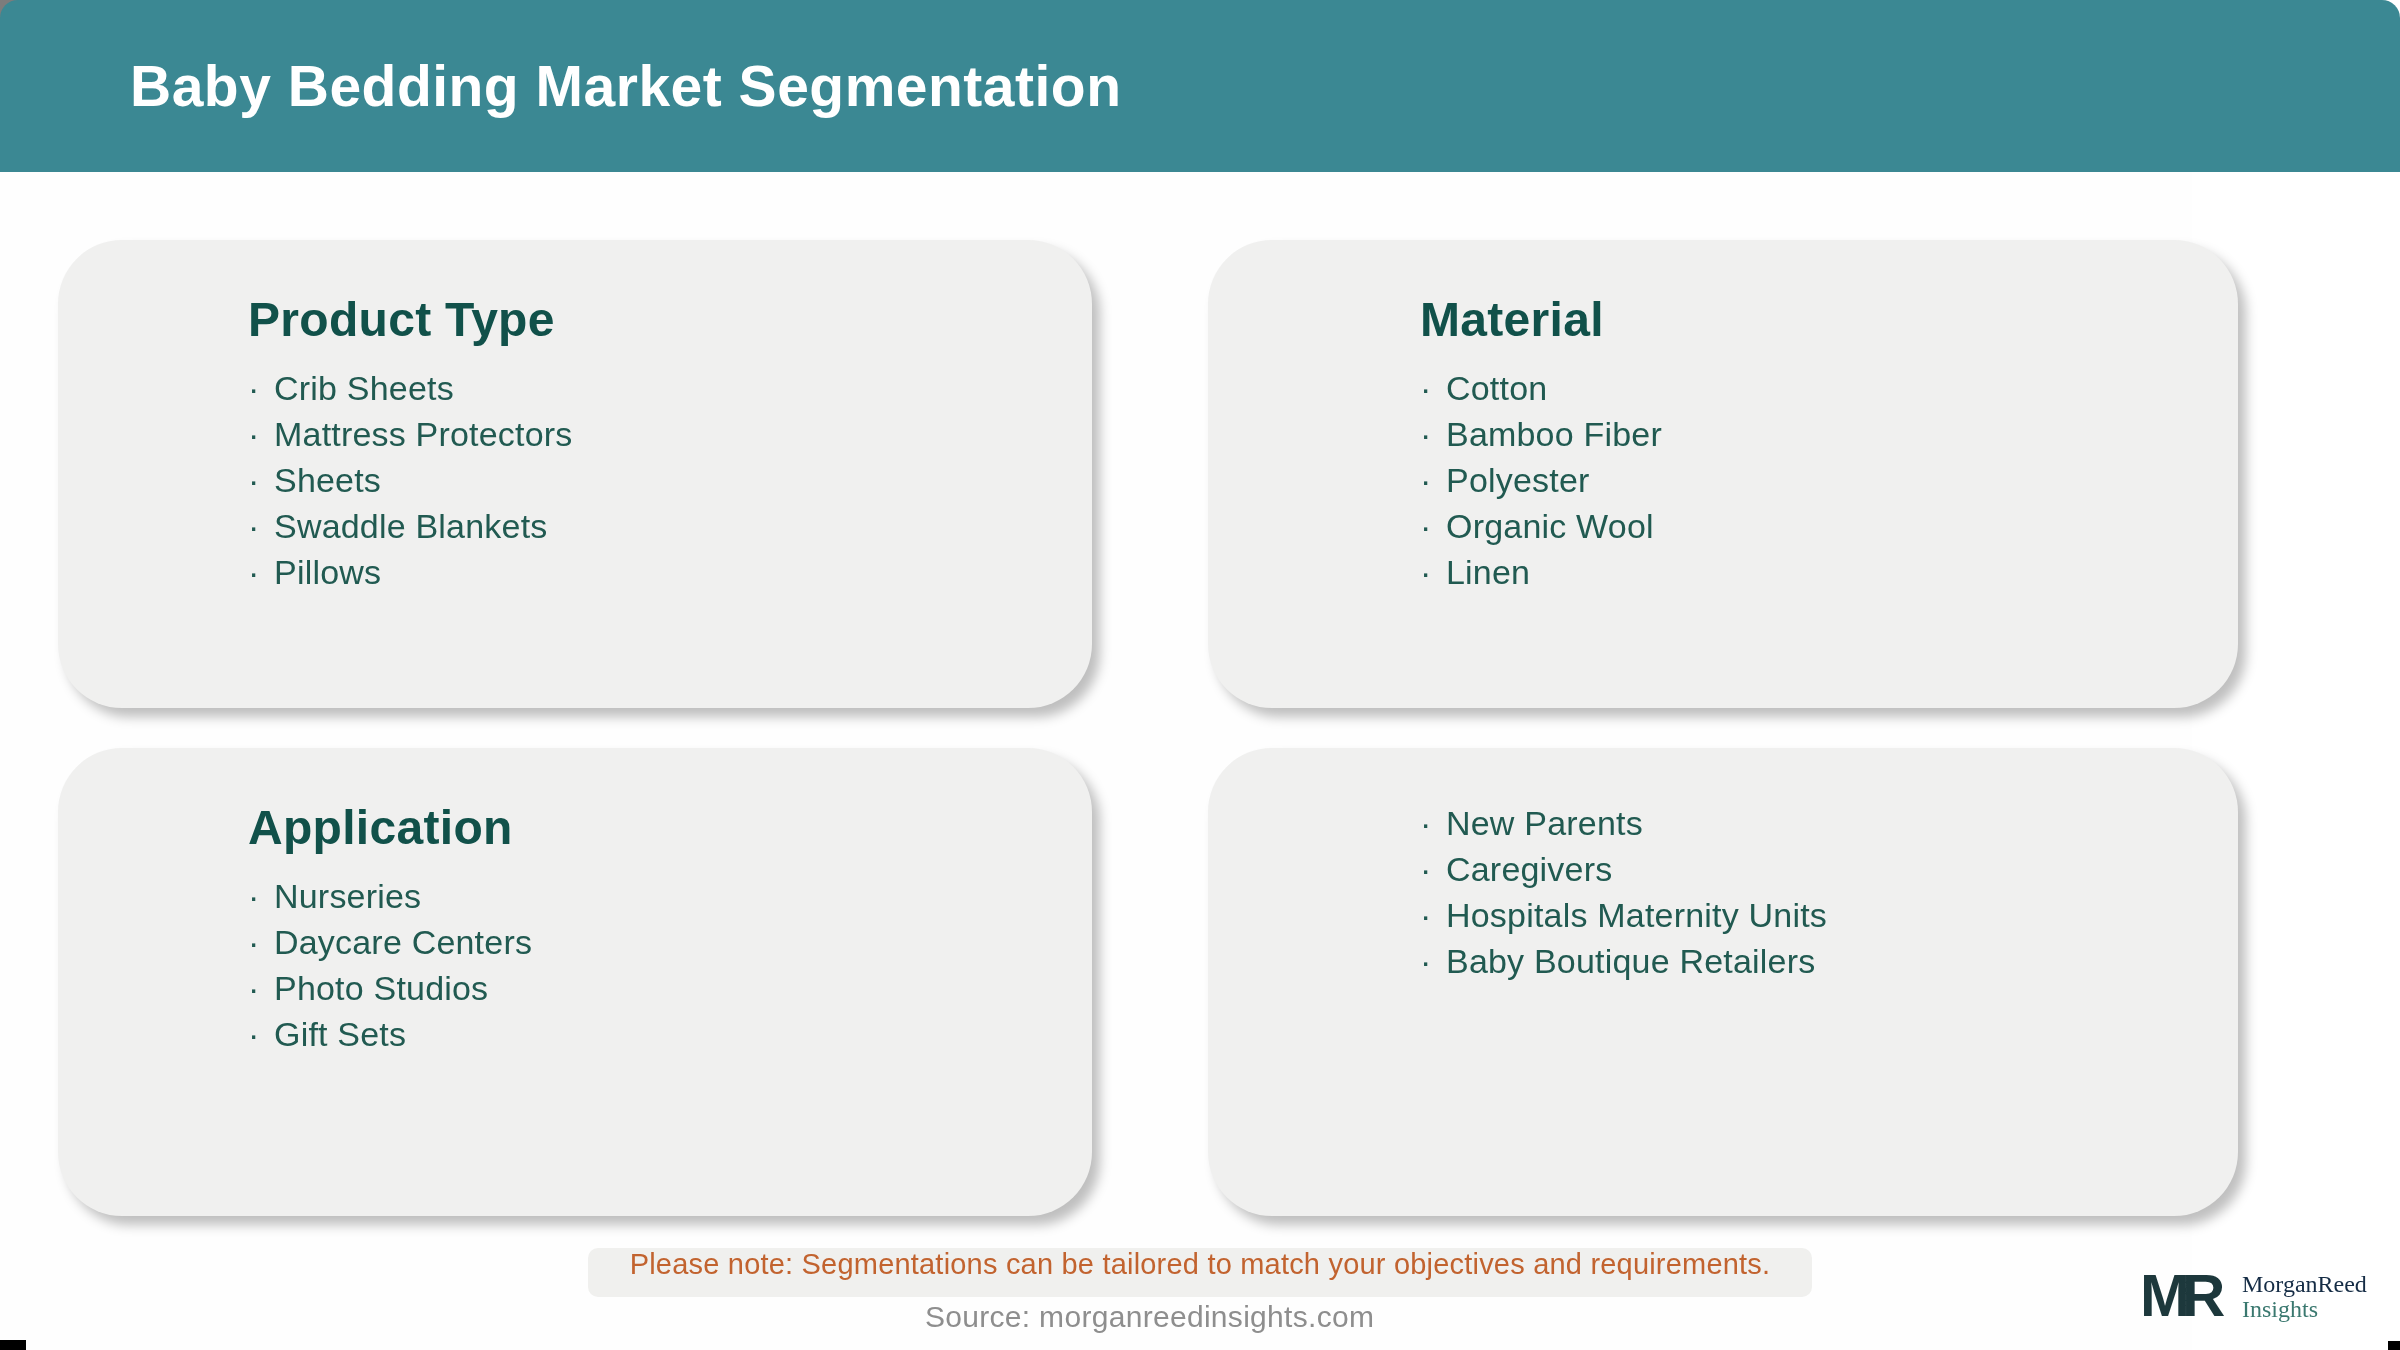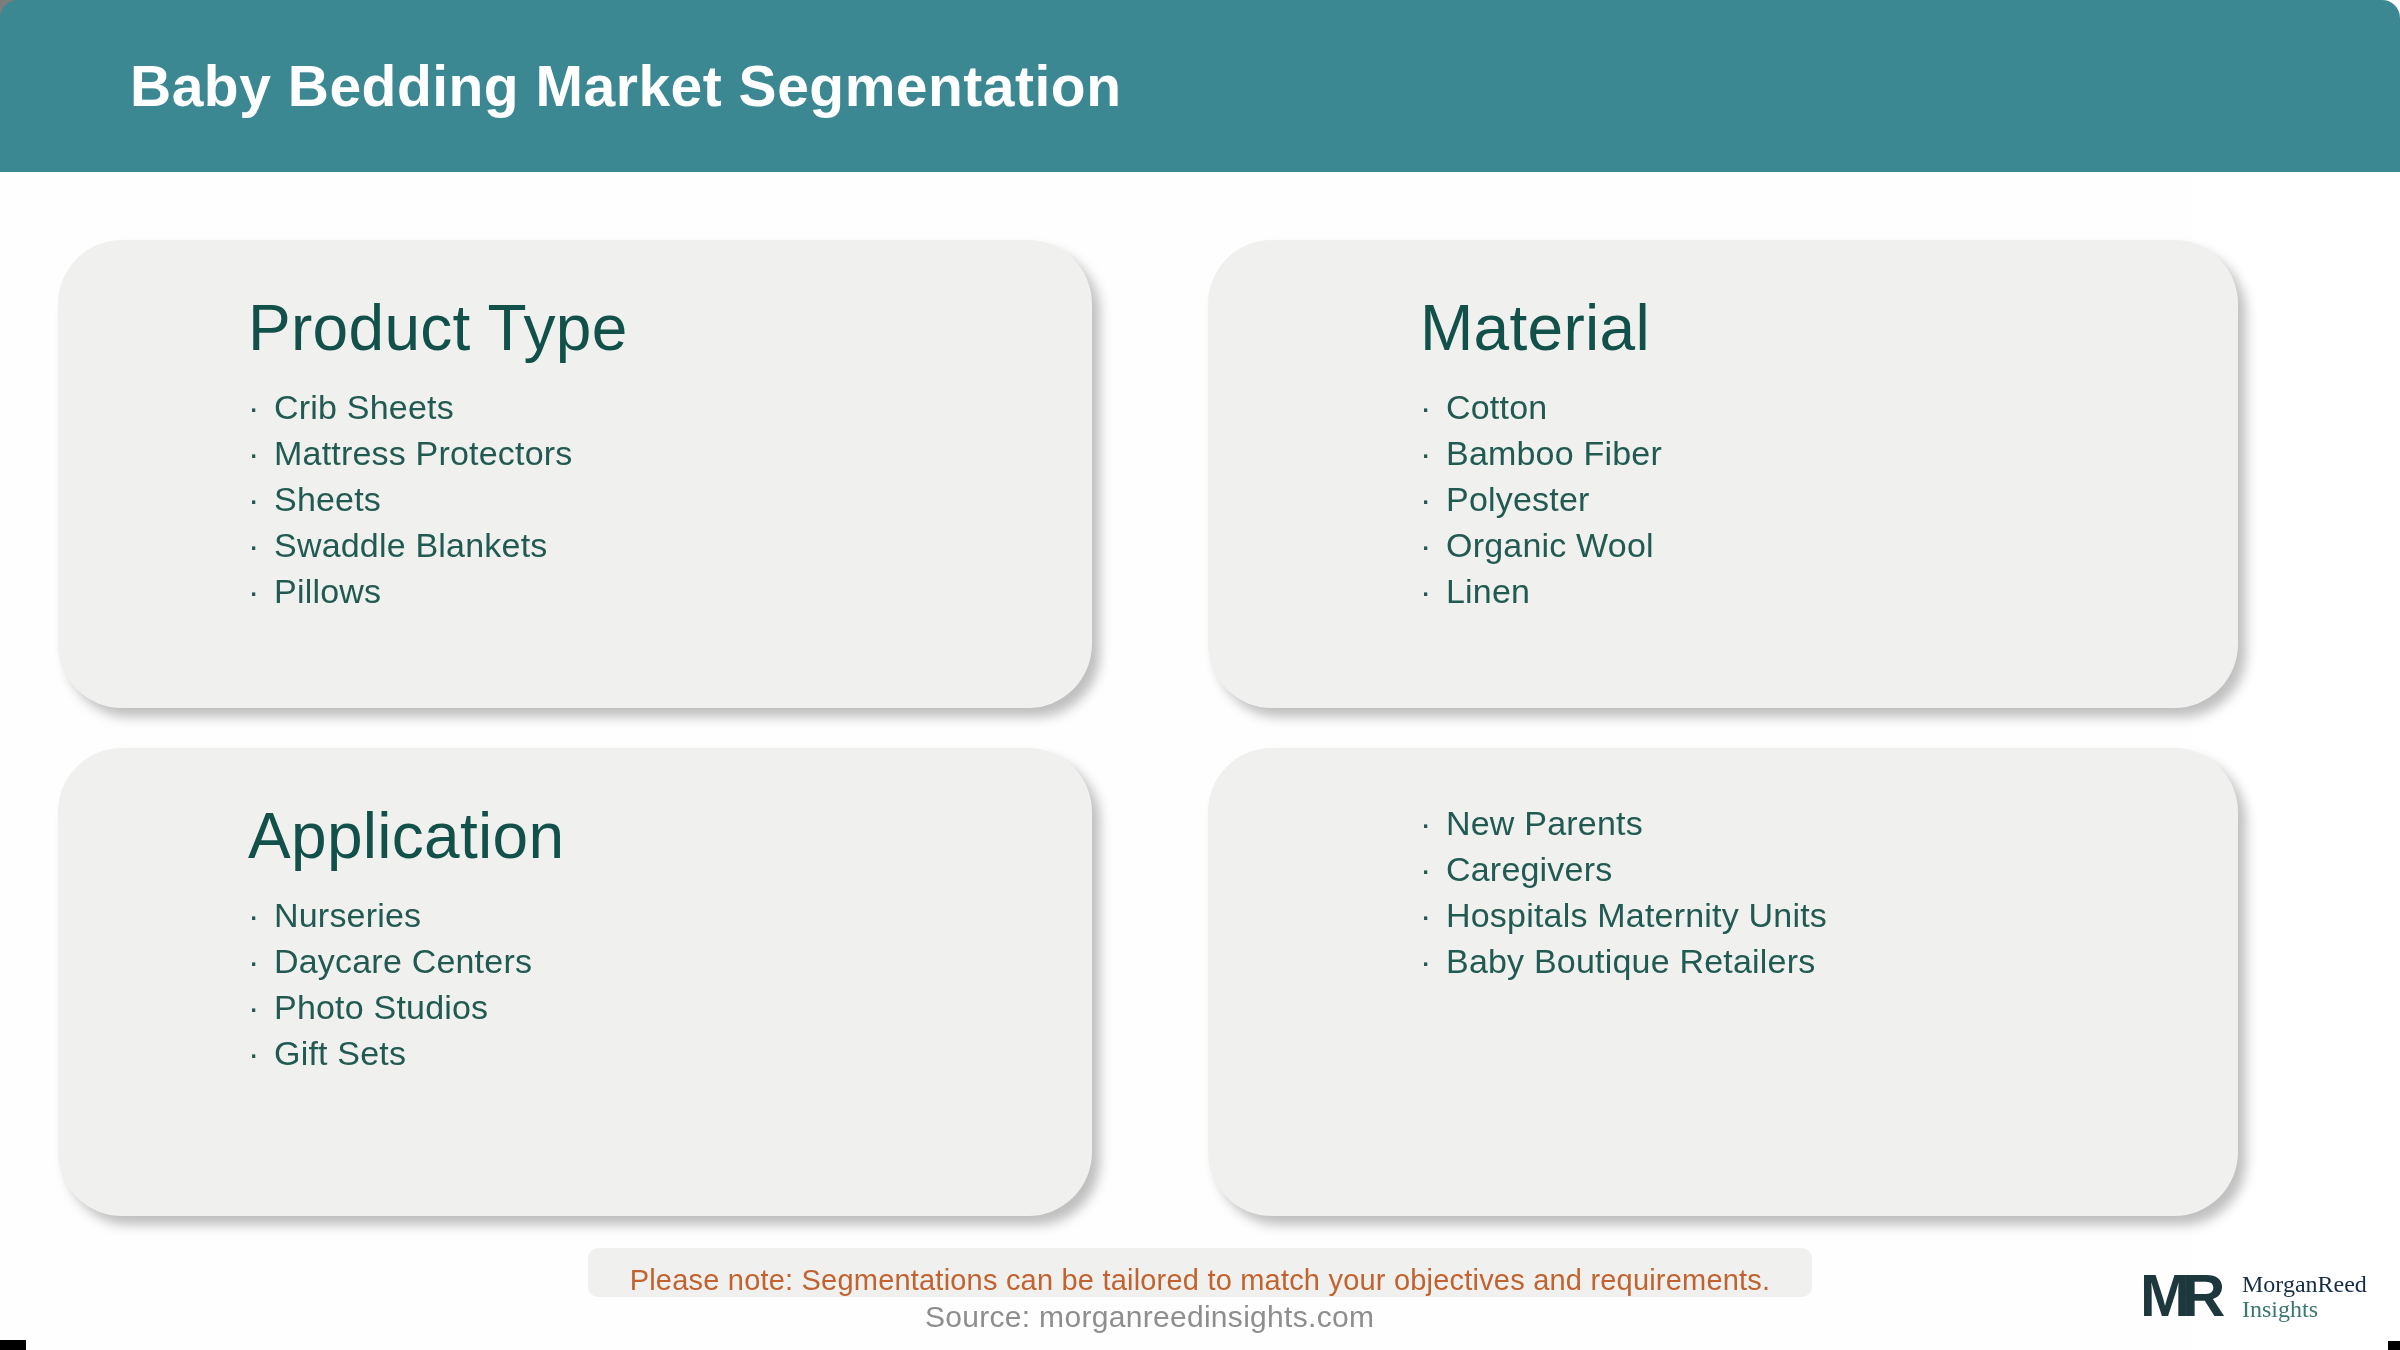--- a/index.html
+++ b/index.html
@@ -21,29 +21,29 @@
     background:var(--header_bg);border-radius:18px 18px 0 0;z-index:1;
     display:flex;align-items:center;padding-left:130px}
   .header h1{color:var(--header_text);font-size:57px;font-weight:700;letter-spacing:.5px}
 
   .card{position:absolute;background:var(--card_bg);border-radius:64px;
     box-shadow:8px 9px 12px rgba(0,0,0,.25);padding-top:52px;z-index:1}
   .card.c1{left:58px; top:240px;width:1034px;height:468px;padding-left:190px}
   .card.c2{left:1208px;top:240px;width:1030px;height:468px;padding-left:212px}
   .card.c3{left:58px; top:748px;width:1034px;height:468px;padding-left:190px}
   .card.c4{left:1208px;top:748px;width:1030px;height:468px;padding-left:212px}
-  .card h2{color:var(--heading_text);font-size:64px;font-weight:400;
+  .card h2{color:var(--heading_text);font-size:48px;font-weight:700;
     line-height:1.15;margin-bottom:18px;letter-spacing:.3px}
   .card ul{list-style:none}
   .card li{display:flex;align-items:baseline;font-size:34px;line-height:46px;
     color:var(--body_text);letter-spacing:.2px}
   .card li .dot{width:26px;color:var(--body_text)}
 
   .note-bar{position:absolute;left:588px;top:1248px;width:1224px;height:49px;
-    background:var(--note_bg);border-radius:10px;display:flex;align-items:flex-end;
+    background:var(--note_bg);border-radius:10px;display:flex;align-items:flex-start;
     justify-content:center;z-index:1}
   .note-bar span{color:var(--note_text);font-size:29px;letter-spacing:.2px}
 
   .source{position:absolute;left:925px;top:1300px;font-size:30px;
     color:var(--source_text);letter-spacing:.3px;z-index:1}
 
   .logo{position:absolute;left:2140px;top:1270px;display:flex;align-items:flex-start;z-index:1}
   .logo .monogram{width:96px;height:52px;color:var(--logo_monogram)}
   .logo .wordmark{margin-left:6px;font-family:"Liberation Serif","DejaVu Serif",serif;margin-top:2px}
   .logo .name{font-size:24px;font-weight:400;color:var(--logo_name);line-height:25px}

